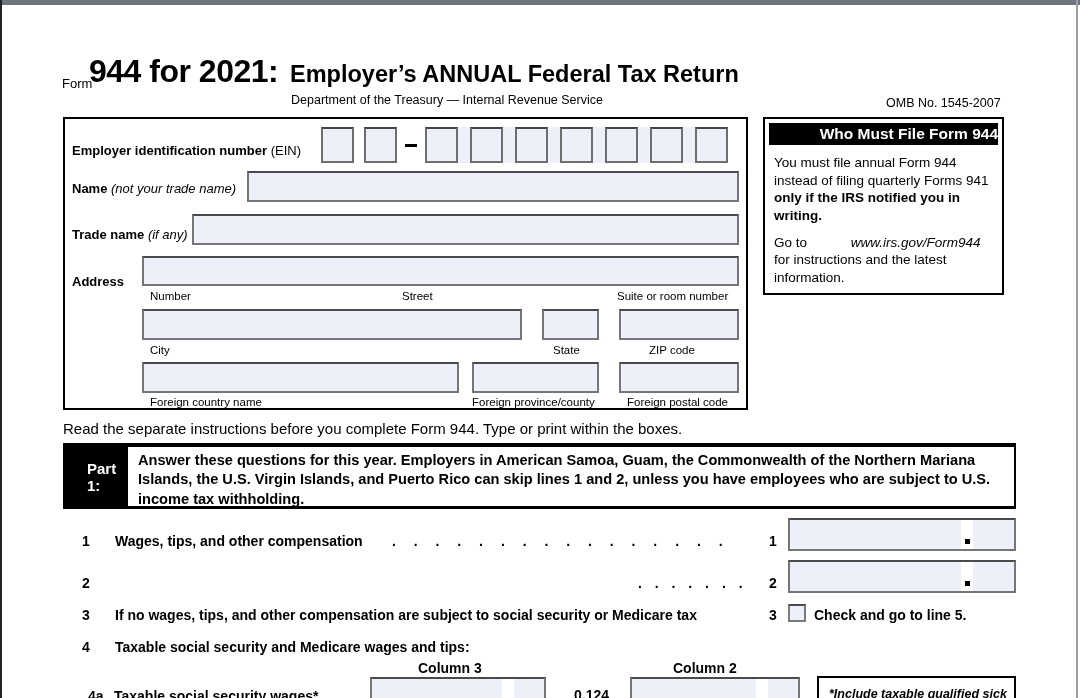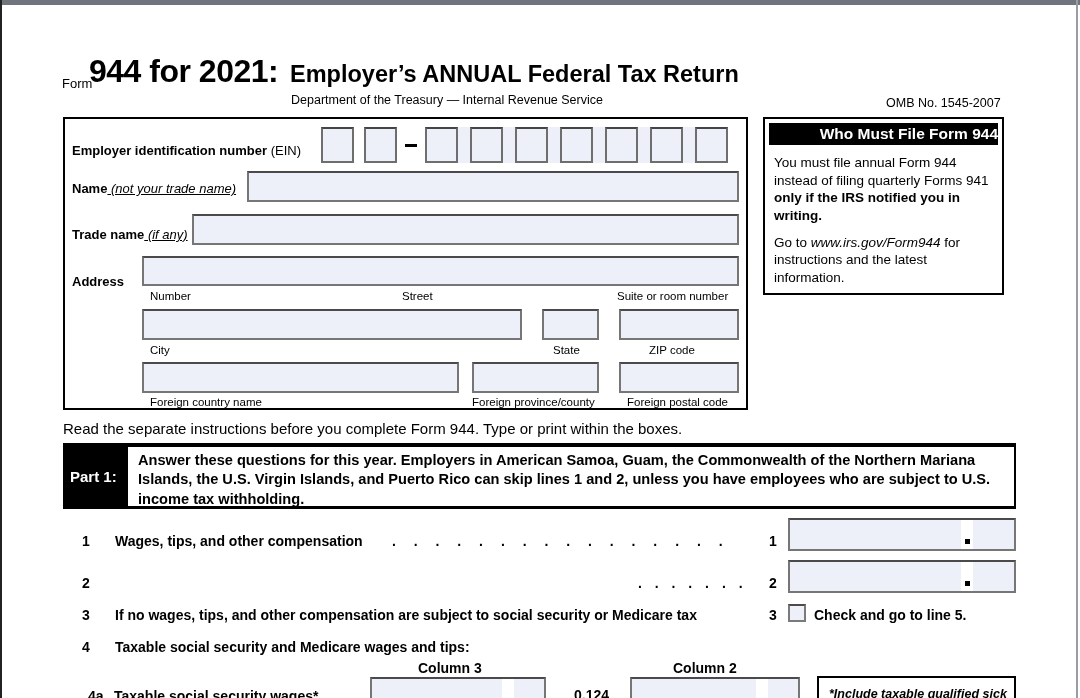--- a/index.html
+++ b/index.html
@@ -11,40 +11,40 @@
   .edge-right{position:absolute;left:1076px;top:0;width:2px;height:698px;background:#9a9da3;}
 
   .formnum{font-size:32px;font-weight:bold;letter-spacing:-0.5px;}
   .maintitle{font-size:23.5px;font-weight:bold;}
   .smalltxt{font-size:12.5px;}
 
   .box{position:absolute;border:2px solid #000;box-sizing:border-box;}
 
   .lbl{position:absolute;font-size:13px;white-space:nowrap;font-weight:normal;}
   .lbl b{font-weight:bold;}
-  .lbl i{font-style:italic;font-weight:normal;text-decoration:underline;}
+  .lbl i{font-style:italic;font-weight:normal;}
   .sub{position:absolute;font-size:11.5px;white-space:nowrap;}
 
   .field{position:absolute;background:#eef0f9;border:2px solid #767676;border-top-color:#4a4a4a;box-sizing:border-box;}
 
   .ein-row{position:absolute;display:flex;align-items:center;}
   .ein-box{width:33px;height:36px;background:#eef0f9;border:2px solid #6e6e6e;border-top-color:#444;box-sizing:border-box;}
   .ein-dash{width:12px;height:3px;background:#000;margin:0 8px;}
   .ein-group7{display:flex;gap:12px;background:#eef0f9;}
 
   .who{position:absolute;border:2px solid #000;box-sizing:border-box;background:#fff;}
   .who-title{margin:4px 4px 0;background:#000;color:#fff;text-align:right;font-weight:bold;font-size:15.5px;padding:2px 0;}
   .who p{margin:9px 9px 0;font-size:13.5px;line-height:1.31;}
   .who p b{font-weight:bold;}
-  .who p i{font-style:italic;}
+  .who p i{font-style:italic;margin-left:40px;}
 
   .note15{position:absolute;font-size:15px;}
 
   .part1{position:absolute;display:flex;border-top:4px solid #000;border-bottom:3px solid #000;border-right:2px solid #000;box-sizing:border-box;background:#fff;}
-  .part1-badge{flex:0 0 auto;width:65px;background:#000;color:#fff;font-weight:bold;font-size:15px;display:flex;align-items:center;padding-left:7px;box-sizing:border-box;}
+  .part1-badge{flex:0 0 auto;width:65px;background:#000;color:#fff;font-weight:bold;font-size:15px;display:flex;align-items:center;padding-left:24px;box-sizing:border-box;}
   .part1-text{font-weight:bold;font-size:14.6px;line-height:1.33;padding:4px 10px 0 10px;}
 
   .lnum{position:absolute;font-size:14px;font-weight:bold;}
   .ltext{position:absolute;font-size:14px;font-weight:bold;white-space:nowrap;}
   .dots{position:absolute;font-size:14px;font-weight:bold;word-spacing:14px;white-space:nowrap;}
   .dots2{word-spacing:9px;}
 
   .dec-strip{position:absolute;top:0;bottom:0;width:12px;background:#fff;}
   .dec-dot{position:absolute;bottom:5px;width:5px;height:5px;background:#000;}
 

